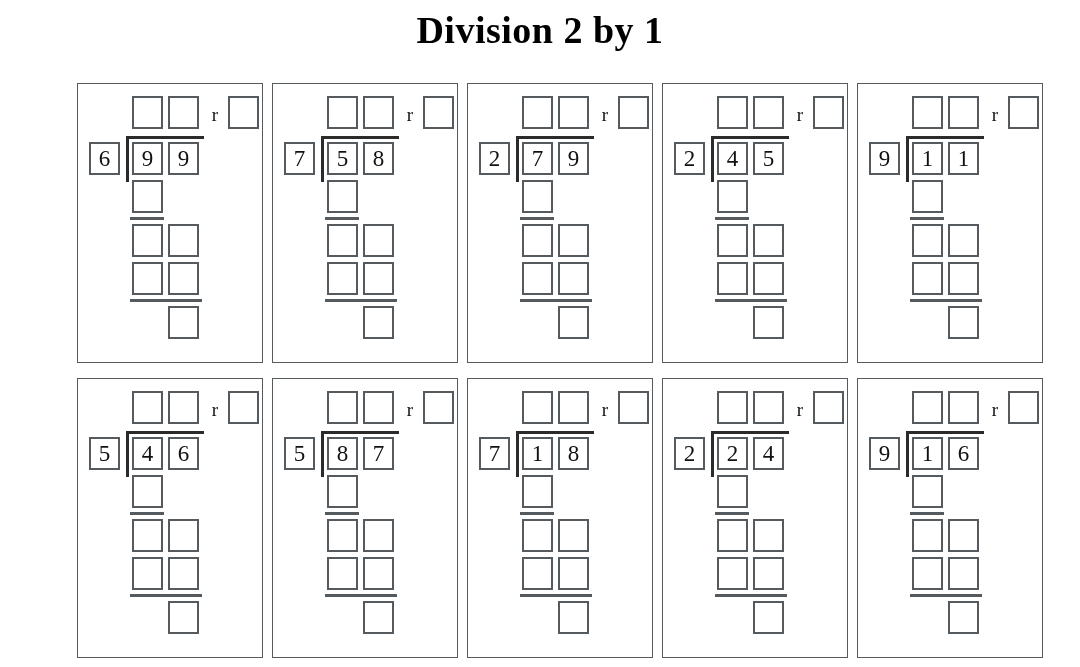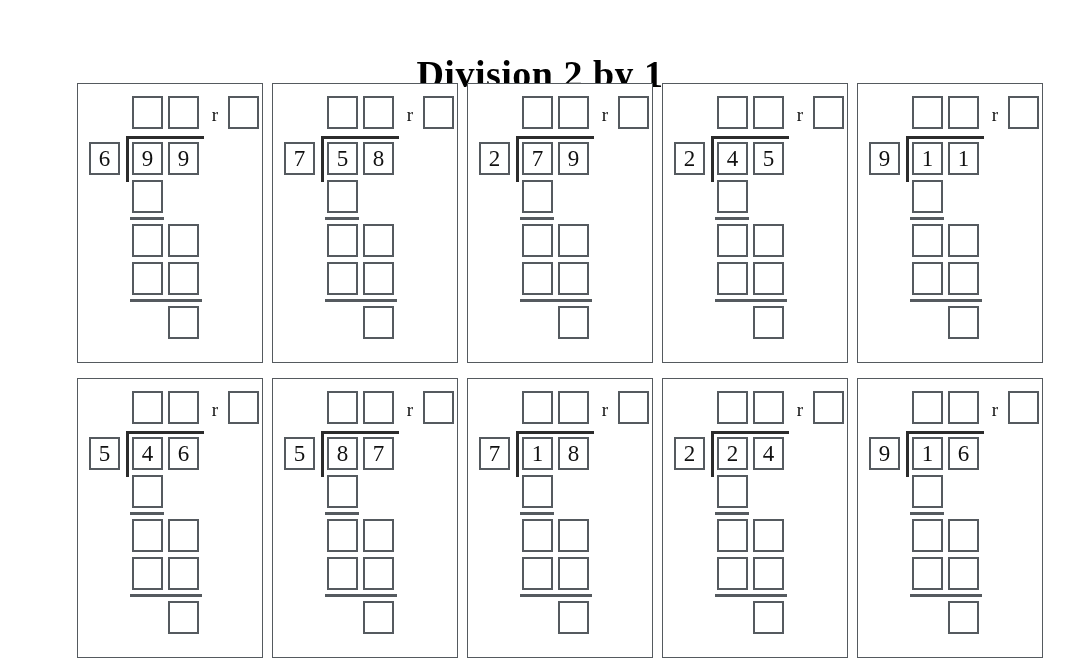--- a/index.html
+++ b/index.html
@@ -21,21 +21,20 @@
   .page-title {
     position: absolute;
     top: 8px;
     left: 0;
     width: 1080px;
     text-align: center;
     font-size: 38px;
     font-weight: bold;
     letter-spacing: 0.5px;
     font-family: "Liberation Serif", "DejaVu Serif", serif;
-    margin-top: 44px;
   }
 
   
   .problem-grid {
     position: absolute;
     left: 77px;
     top: 83px;
     width: 966px;
     display: grid;
     grid-template-columns: repeat(5, 186px);

